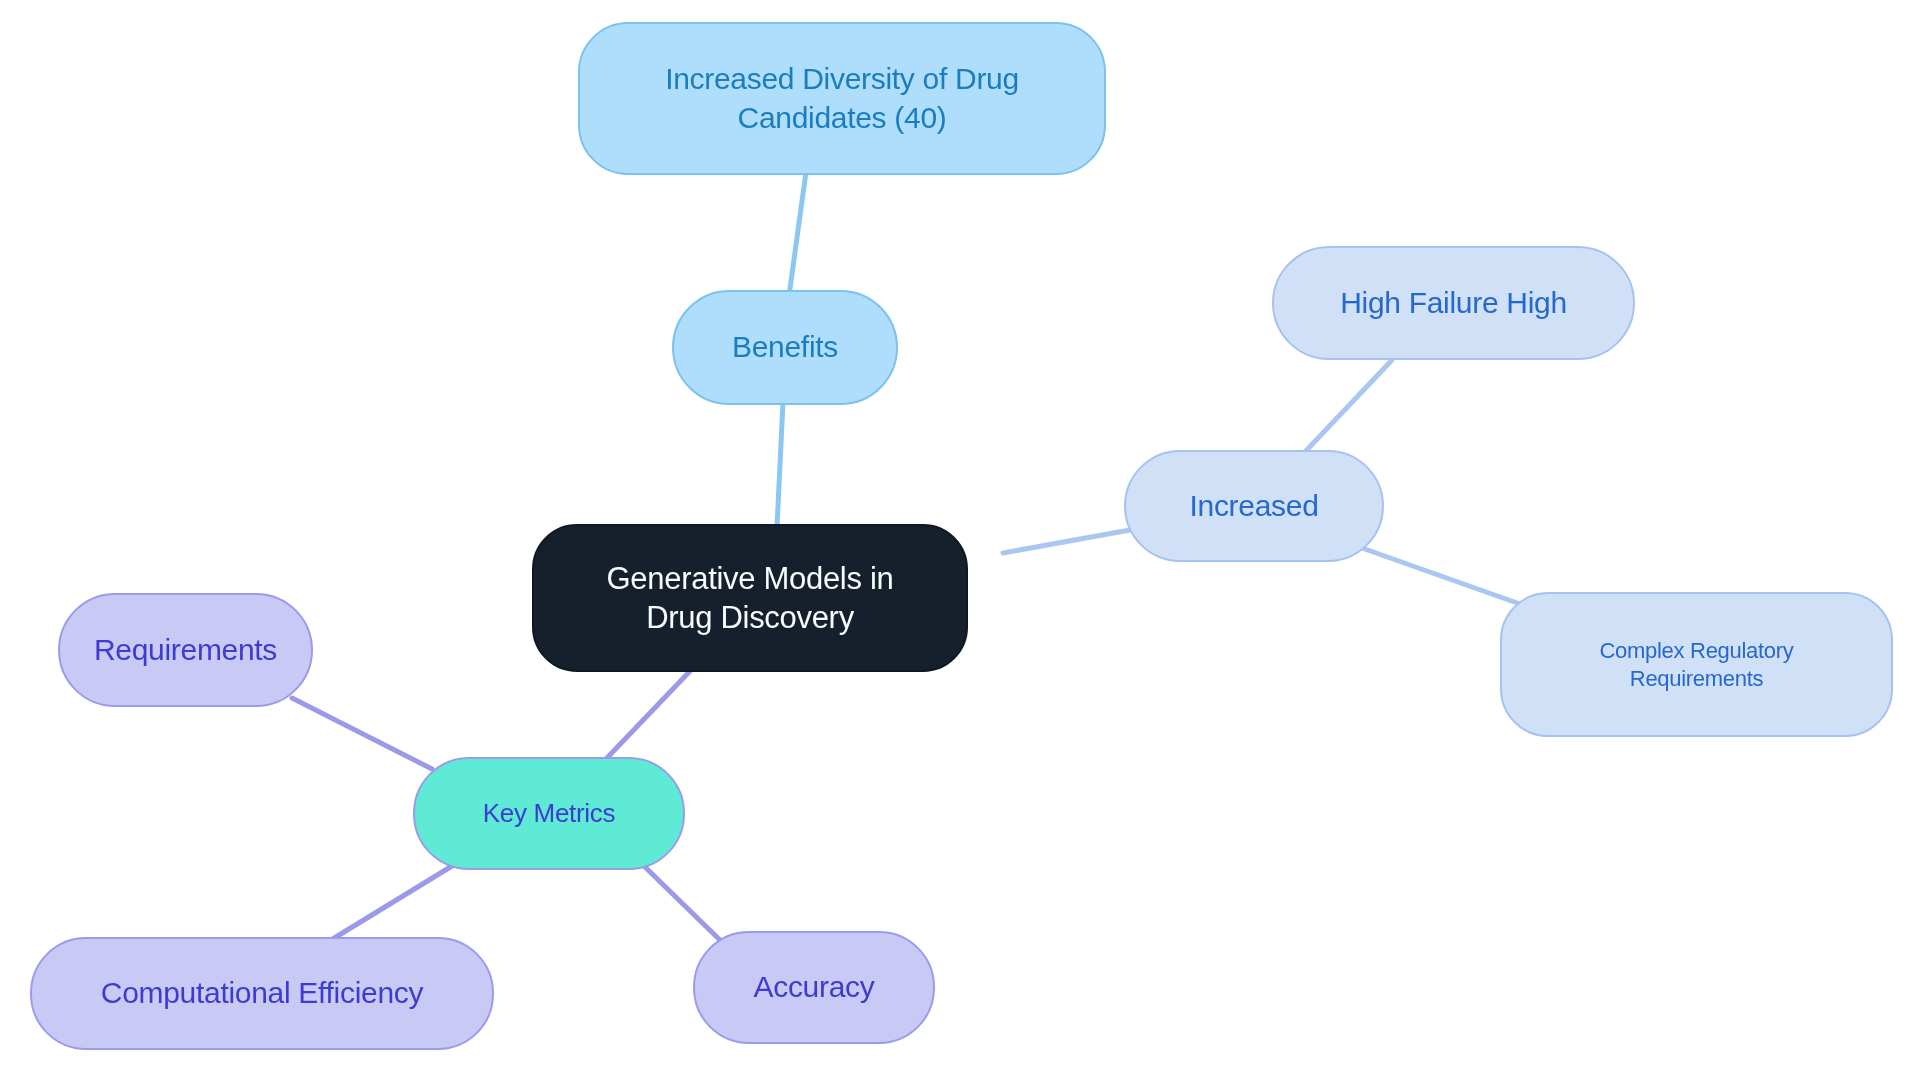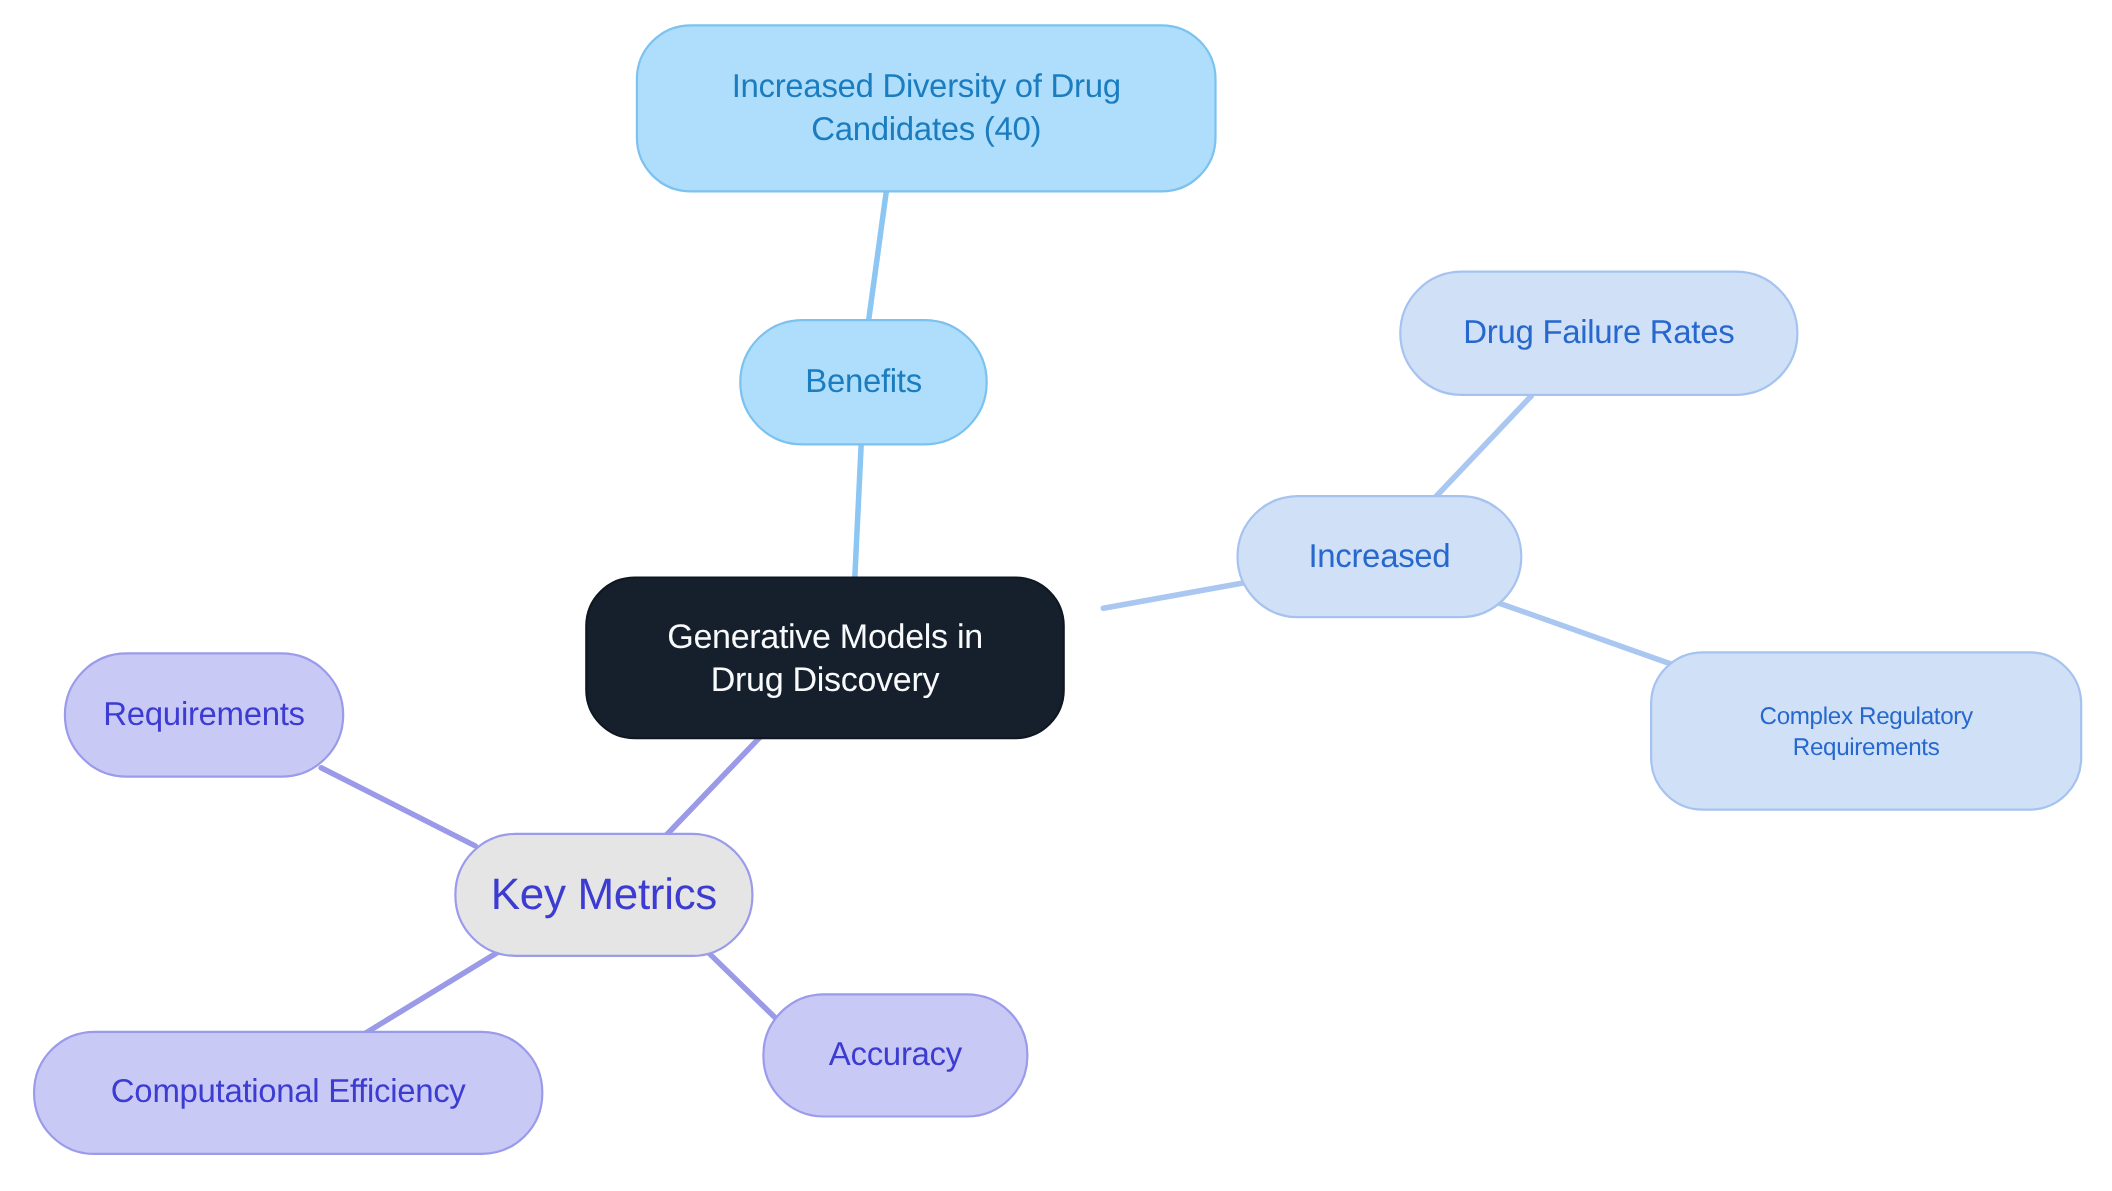--- a/index.html
+++ b/index.html
@@ -58,37 +58,37 @@
       <line x1="644" y1="866" x2="724" y2="944" stroke="#9a9ae9" stroke-width="5" stroke-linecap="round"></line>
     </svg>
   <div id="nodes">
       <div class="node" style="left: 578px; top: 22px; width: 528px; height: 153px; border-radius: 50px; background: rgb(174, 222, 251); border-color: rgb(124, 194, 239); color: rgb(27, 125, 191); font-size: 30px; padding: 0px 36px;">
         <span>Increased Diversity of Drug Candidates (40)</span>
       </div>
       <div class="node" style="left: 672px; top: 290px; width: 226px; height: 115px; border-radius: 58px; background: rgb(174, 222, 251); border-color: rgb(124, 194, 239); color: rgb(27, 125, 191); font-size: 30px; padding: 0px 20px; justify-content: center;">
         <span>Benefits</span>
       </div>
       <div class="node" style="left: 1272px; top: 246px; width: 363px; height: 114px; border-radius: 57px; background: rgb(207, 224, 247); border-color: rgb(166, 195, 240); color: rgb(38, 104, 206); font-size: 30px; padding: 0px 20px;">
-        <span>Drug Failure Rates</span>
+        <span>High Failure High</span>
       </div>
       <div class="node" style="left: 1124px; top: 450px; width: 260px; height: 112px; border-radius: 56px; background: rgb(207, 224, 247); border-color: rgb(166, 195, 240); color: rgb(38, 104, 206); font-size: 30px; padding: 0px 20px;">
         <span>Increased</span>
       </div>
       <div class="node" style="left: 1500px; top: 592px; width: 393px; height: 145px; border-radius: 48px; background: rgb(207, 224, 247); border-color: rgb(166, 195, 240); color: rgb(38, 104, 206); font-size: 22px; padding: 0px 30px;">
         <span>Complex Regulatory Requirements</span>
       </div>
       <div class="node" style="left: 532px; top: 524px; width: 436px; height: 148px; border-radius: 45px; background: rgb(22, 32, 44); border-color: rgb(15, 24, 34); color: rgb(248, 250, 252); font-size: 31px; padding: 0px 36px;">
         <span>Generative Models in Drug Discovery</span>
       </div>
       <div class="node" style="left: 58px; top: 593px; width: 255px; height: 114px; border-radius: 57px; background: rgb(201, 201, 245); border-color: rgb(155, 155, 236); color: rgb(60, 59, 210); font-size: 30px; padding: 0px 20px;">
         <span>Requirements</span>
       </div>
-      <div class="node" style="left: 413px; top: 757px; width: 272px; height: 113px; border-radius: 56px; background: #e5e5e5; border-color: rgb(155, 155, 236); color: rgb(60, 59, 210); font-size: 40px; padding: 0px 20px;">
+      <div class="node" style="left: 413px; top: 757px; width: 272px; height: 113px; border-radius: 56px; background: #5eead4; border-color: rgb(155, 155, 236); color: rgb(60, 59, 210); font-size: 26px; padding: 0px 20px;">
         <span>Key Metrics</span>
       </div>
       <div class="node" style="left: 30px; top: 937px; width: 464px; height: 113px; border-radius: 56px; background: rgb(201, 201, 245); border-color: rgb(155, 155, 236); color: rgb(60, 59, 210); font-size: 30px; padding: 0px 24px;">
         <span>Computational Efficiency</span>
       </div>
-      <div class="node" style="left: 693px; top: 903px; width: 242px; height: 113px; border-radius: 56px; background: rgb(201, 201, 245); border-color: rgb(155, 155, 236); color: rgb(60, 59, 210); font-size: 30px; padding: 0px 20px;">
+      <div class="node" style="left: 693px; top: 931px; width: 242px; height: 113px; border-radius: 56px; background: rgb(201, 201, 245); border-color: rgb(155, 155, 236); color: rgb(60, 59, 210); font-size: 30px; padding: 0px 20px;">
         <span>Accuracy</span>
       </div>
     </div>
 </div>
 
 </body></html>

